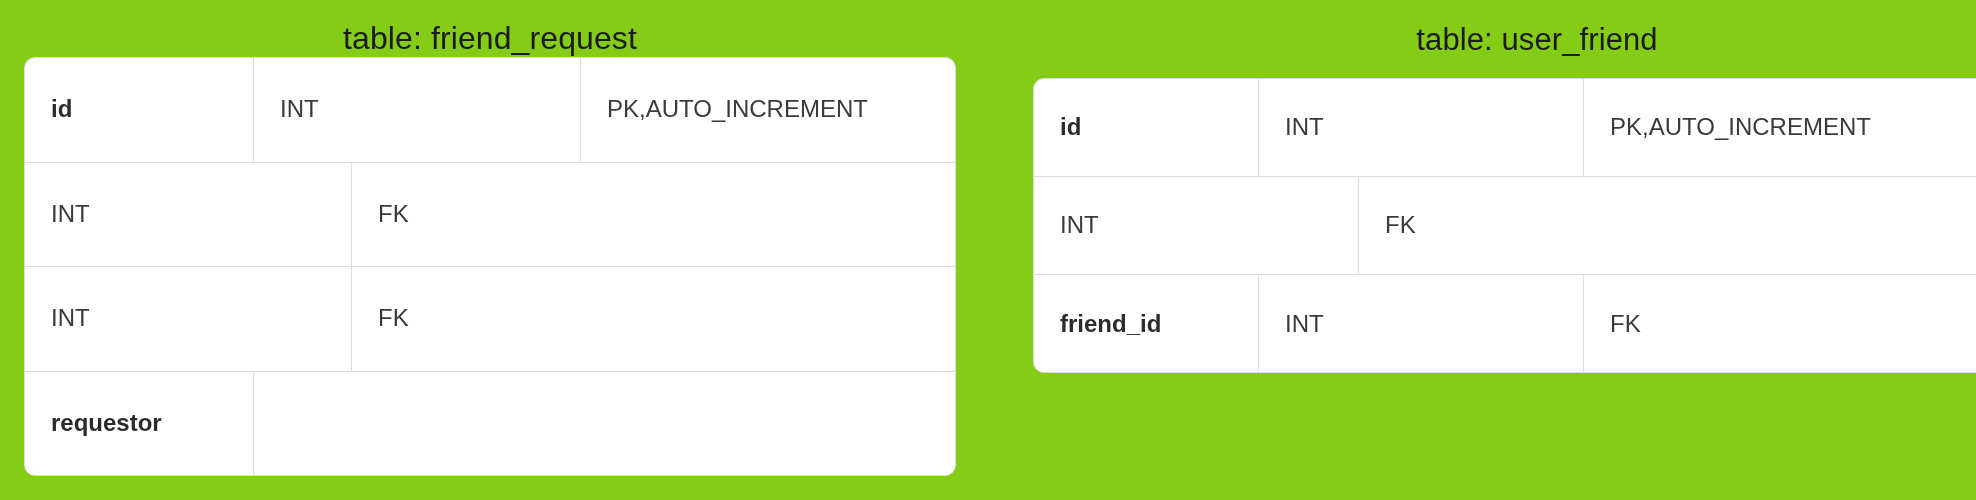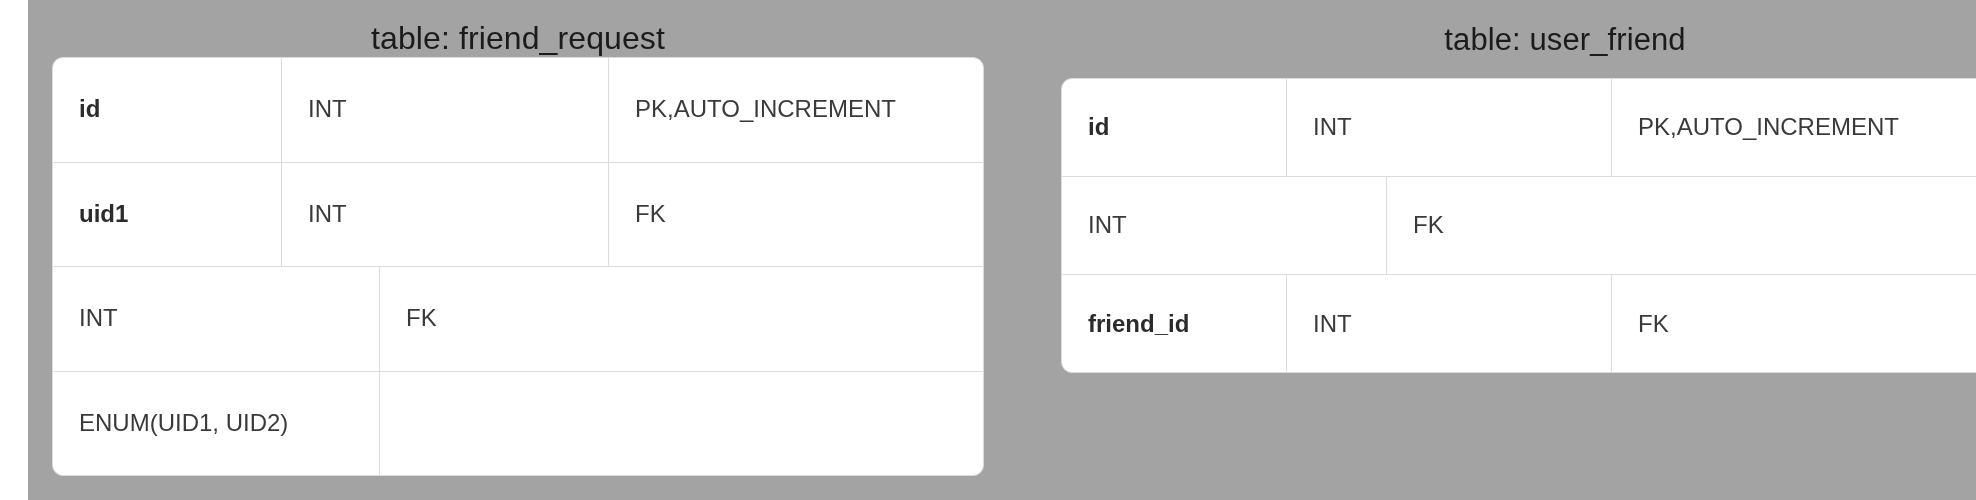--- a/index.html
+++ b/index.html
@@ -13,22 +13,21 @@
     height: 500px;
     position: relative;
     overflow: hidden;
     font-family: "Liberation Sans", sans-serif;
     -webkit-font-smoothing: antialiased;
   }
 
   .schema-canvas {
     position: absolute;
     inset: 0;
-    background: #a3a3a3;
-    margin-left: 28px;
+    background: #84cc16;
   }
 
   .table-block {
     position: absolute;
   }
 
   .table-title {
     position: absolute;
     top: 0;
     left: 0;
@@ -129,32 +128,31 @@
     <div class="table-title">table: friend_request</div>
     <div class="table-grid">
 
       <div class="schema-row">
         <div class="schema-cell col-name">id</div>
         <div class="schema-cell col-type">INT</div>
         <div class="schema-cell col-key">PK,AUTO_INCREMENT</div>
       </div>
 
       <div class="schema-row">
-        <div class="schema-cell col-name">uid1</div>
         <div class="schema-cell col-type">INT</div>
         <div class="schema-cell col-key">FK</div>
       </div>
 
       <div class="schema-row">
         <div class="schema-cell col-type">INT</div>
         <div class="schema-cell col-key">FK</div>
       </div>
 
       <div class="schema-row">
-        <div class="schema-cell col-type">ENUM(UID1, UID2)</div>
+        <div class="schema-cell col-name">requestor</div>
         <div class="schema-cell col-key"></div>
       </div>
 
     </div>
   </div>
 
   <div class="table-block" id="table-user-friend">
     <div class="table-title">table: user_friend</div>
     <div class="table-grid">
 

